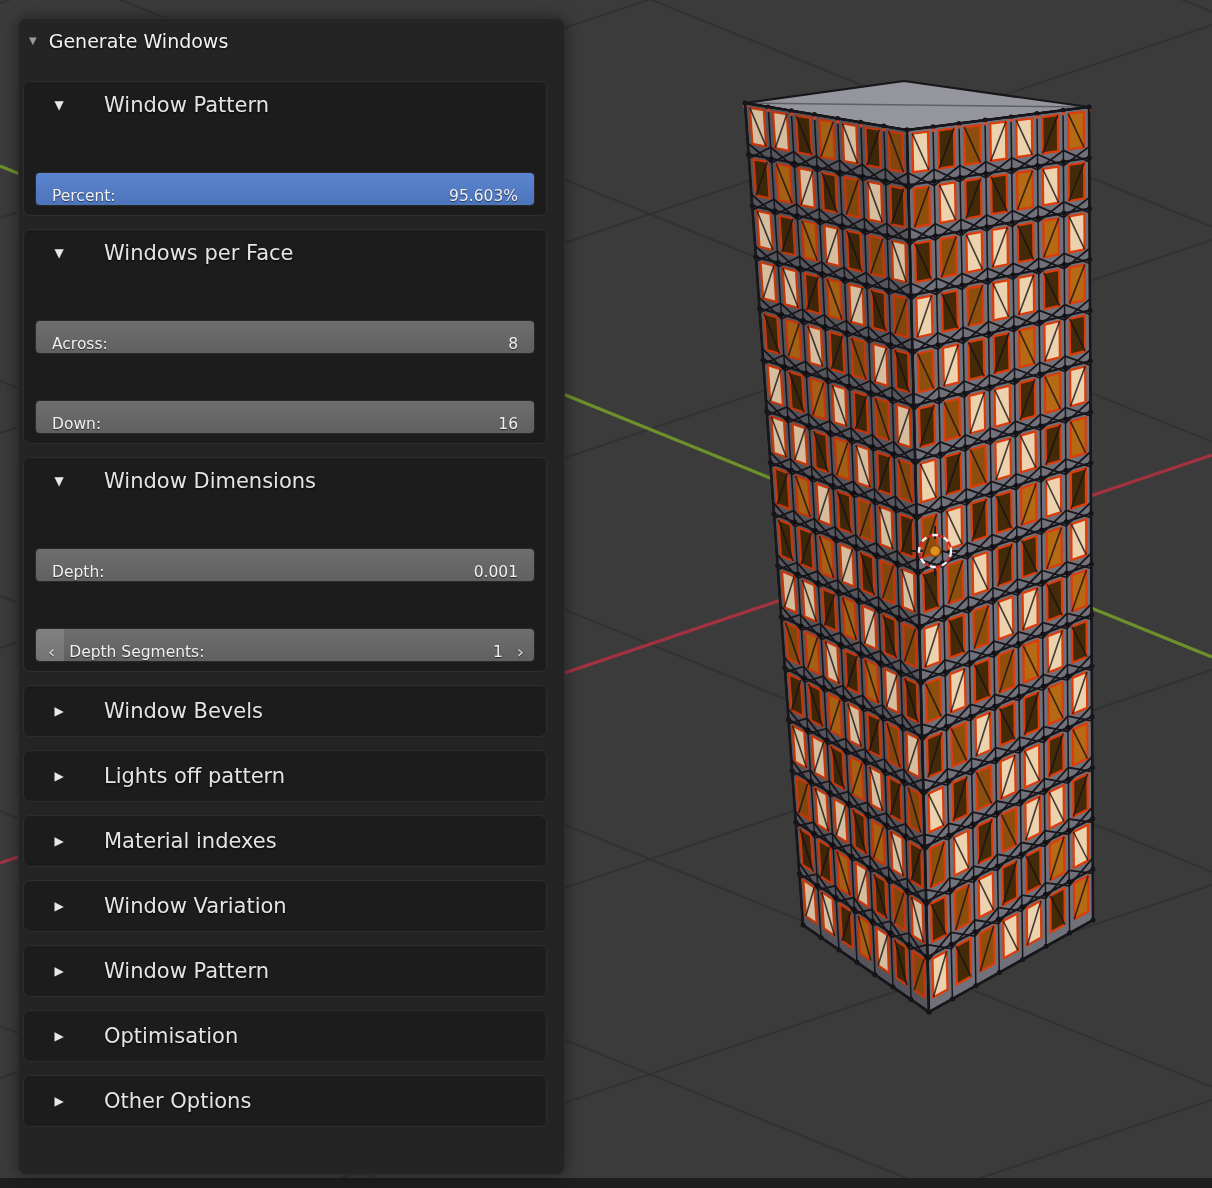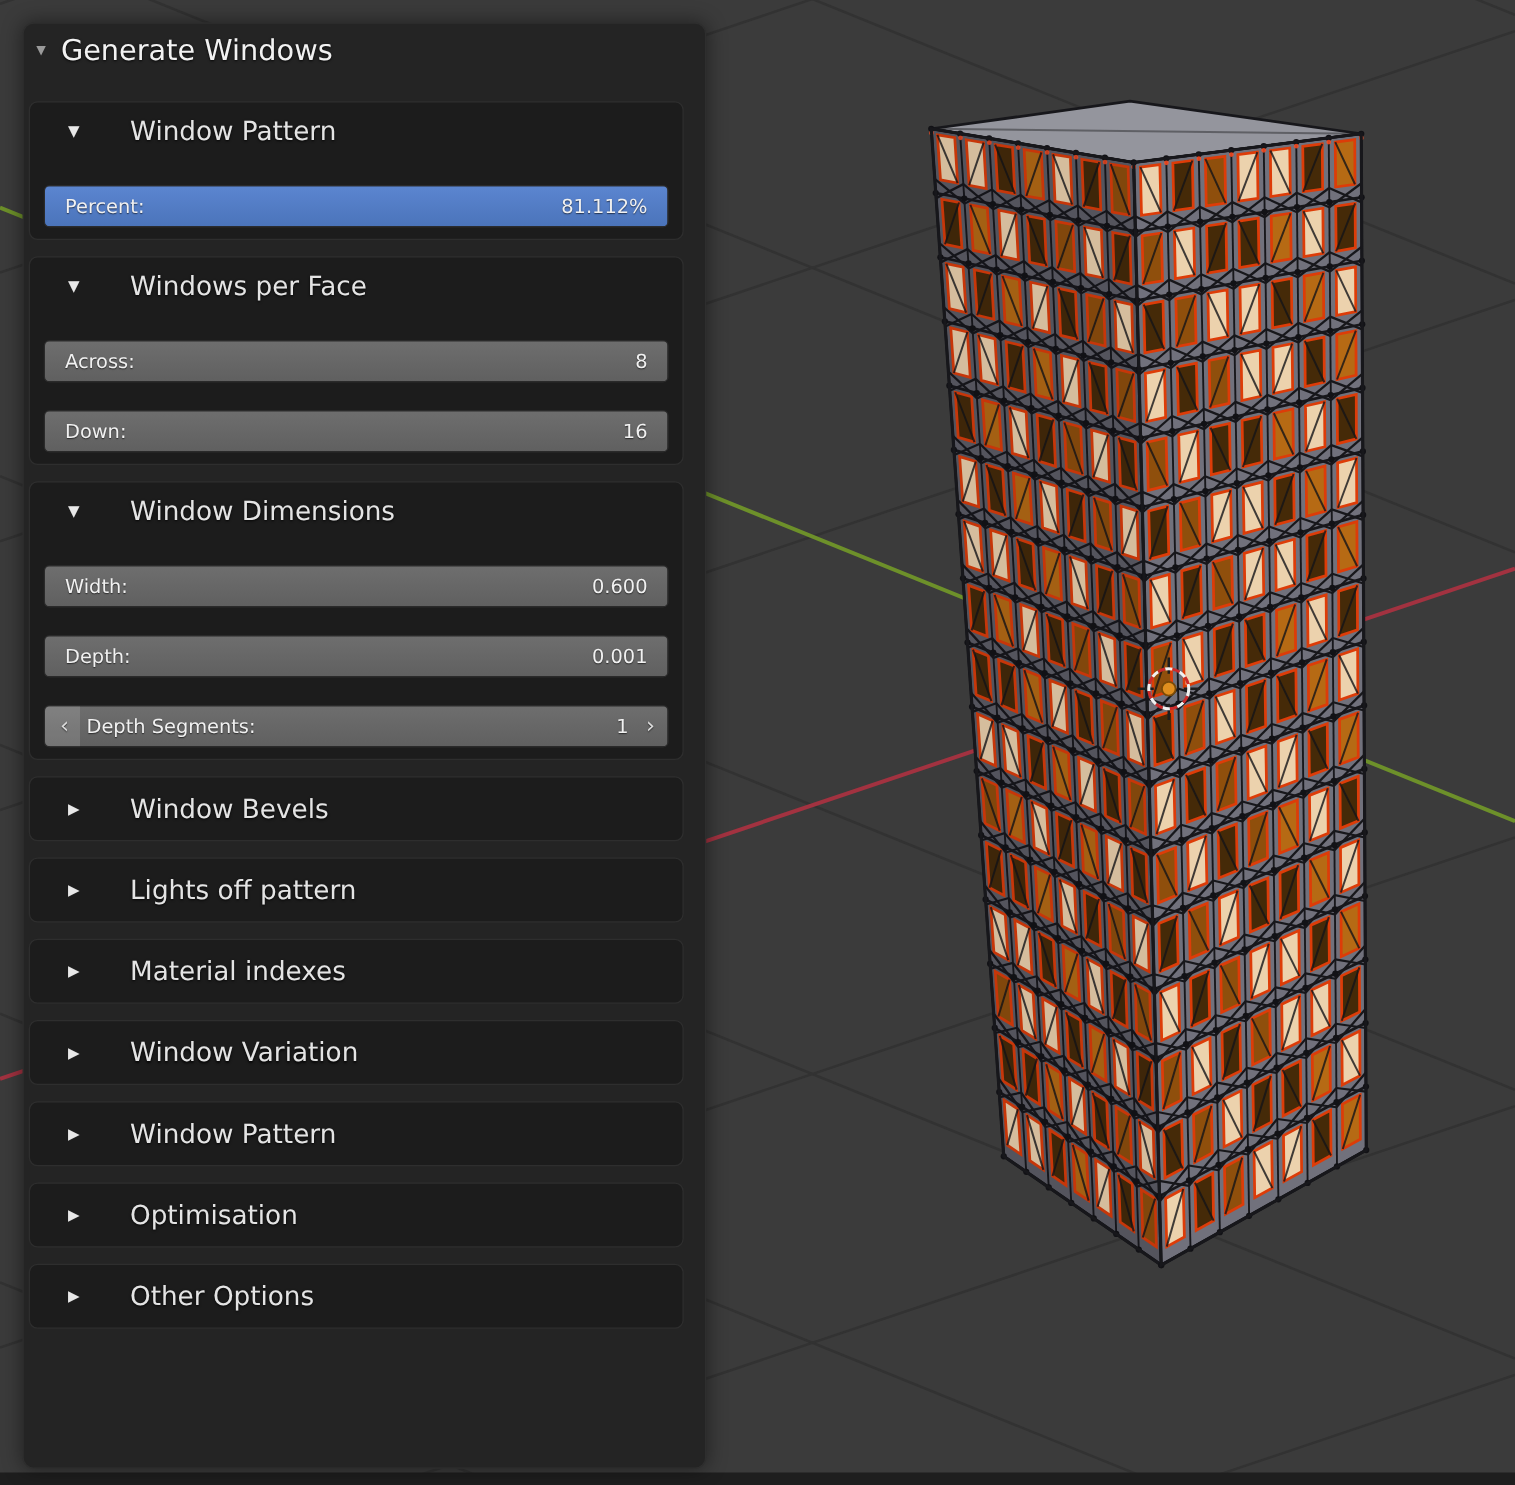--- a/index.html
+++ b/index.html
@@ -13,37 +13,38 @@
   .statusbar{position:absolute;left:0;bottom:0;width:100%;height:10px;background:#1e1e1e;}
 
   
   .panel{
     position:absolute;left:18px;top:18px;width:547px;height:1157px;
     background:#242424;border:1px solid #2e2e2e;border-radius:9px;
     box-sizing:border-box;box-shadow:0 0 16px rgba(0,0,0,.45);
   }
   .panel-title-row{display:flex;align-items:center;height:44px;padding-left:10px;gap:12px;}
   .main-tri{font-size:10px;color:#9a9a9a;line-height:1;}
-  .panel-title{font-size:23px;color:#f2f2f2;text-shadow:0 1px 2px rgba(0,0,0,.85);}
+  .panel-title{font-size:19px;color:#f2f2f2;text-shadow:0 1px 2px rgba(0,0,0,.85);}
   .sections{padding-top:18px;}
   .section{
     margin:0 17px 13px 4px;background:#1c1c1c;border:1px solid #2e2e2e;
     border-radius:7px;box-sizing:border-box;
   }
   .sec-head{display:flex;align-items:center;height:46px;padding-left:28px;gap:38px;cursor:default;}
   .section.collapsed .sec-head{height:50px;}
   .tri{font-size:12px;color:#e8e8e8;line-height:1;width:14px;text-align:center;}
   .sec-label{font-size:21px;color:#e4e4e4;text-shadow:0 1px 2px rgba(0,0,0,.85);}
   .fields{display:flex;flex-direction:column;gap:22px;padding:20px 11px 9px 11px;}
   .field{
-    position:relative;display:flex;align-items:center;height:34px;
+    position:relative;display:flex;align-items:flex-end;height:34px;
     border-radius:4.5px;padding:0 16px;box-sizing:border-box;
     background:linear-gradient(#6e6e6e,#606060);
     border:1px solid #2a2a2a;font-size:15.5px;color:#f1f1f1;
     text-shadow:0 1px 1px rgba(0,0,0,.6);
+    margin-top:24px;
   }
   .field.slider{background:linear-gradient(#5b85d0,#4b74ba);}
   .flabel{white-space:nowrap;}
   .fvalue{margin-left:auto;white-space:nowrap;}
   .field.stepper{padding:0 10px;}
   .stepper-seg{
     position:absolute;left:0;top:0;bottom:0;width:28px;
     background:rgba(255,255,255,.13);border-radius:4px 0 0 4px;
   }
   .chev{font-size:18px;color:#dcdcdc;line-height:1;z-index:1;}
@@ -1315,21 +1316,21 @@
     </div>
     <div id="panel-sections" class="sections">
         <div class="section">
           <div class="sec-head">
             <span class="tri">▼</span>
             <span class="sec-label">Window Pattern</span>
           </div>
           <div class="fields">
             <div class="field slider">
               <span class="flabel">Percent:</span>
-              <span class="fvalue">81.112%</span>
+              <span class="fvalue">95.603%</span>
             </div>
           </div>
         </div>
         <div class="section">
           <div class="sec-head">
             <span class="tri">▼</span>
             <span class="sec-label">Windows per Face</span>
           </div>
           <div class="fields">
             <div class="field">
@@ -1341,24 +1342,20 @@
               <span class="fvalue">16</span>
             </div>
           </div>
         </div>
         <div class="section">
           <div class="sec-head">
             <span class="tri">▼</span>
             <span class="sec-label">Window Dimensions</span>
           </div>
           <div class="fields">
-            <div class="field">
-              <span class="flabel">Width:</span>
-              <span class="fvalue">0.600</span>
-            </div>
             <div class="field">
               <span class="flabel">Depth:</span>
               <span class="fvalue">0.001</span>
             </div>
             <div class="field stepper">
               <span class="stepper-seg"></span>
               <span class="chev left">‹</span>
               <span class="flabel">Depth Segments:</span>
               <span class="fvalue">1</span>
               <span class="chev right">›</span>

